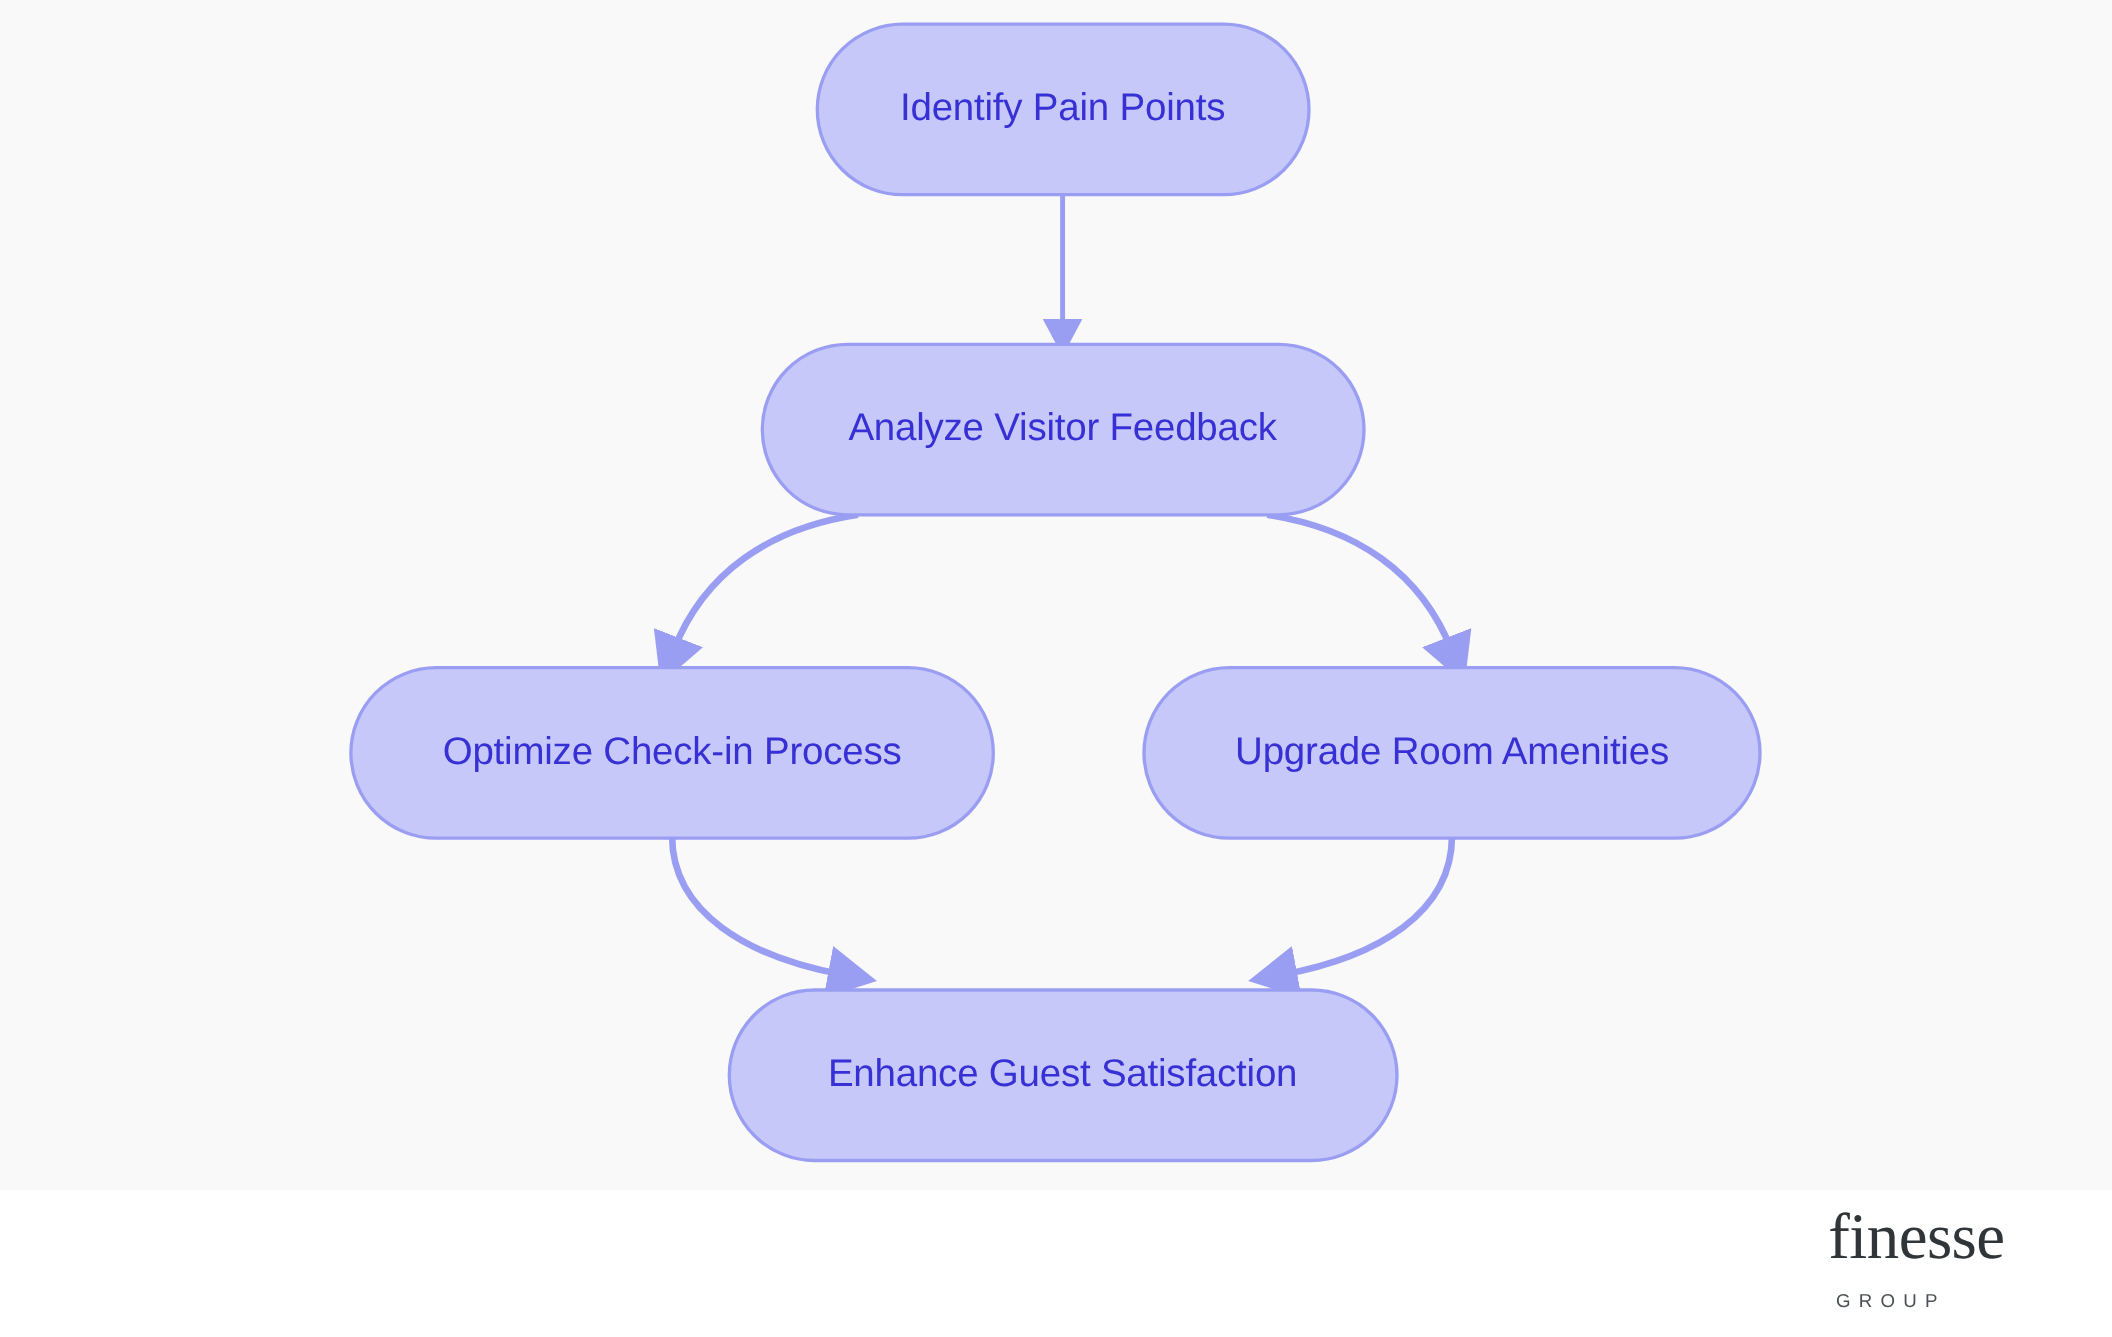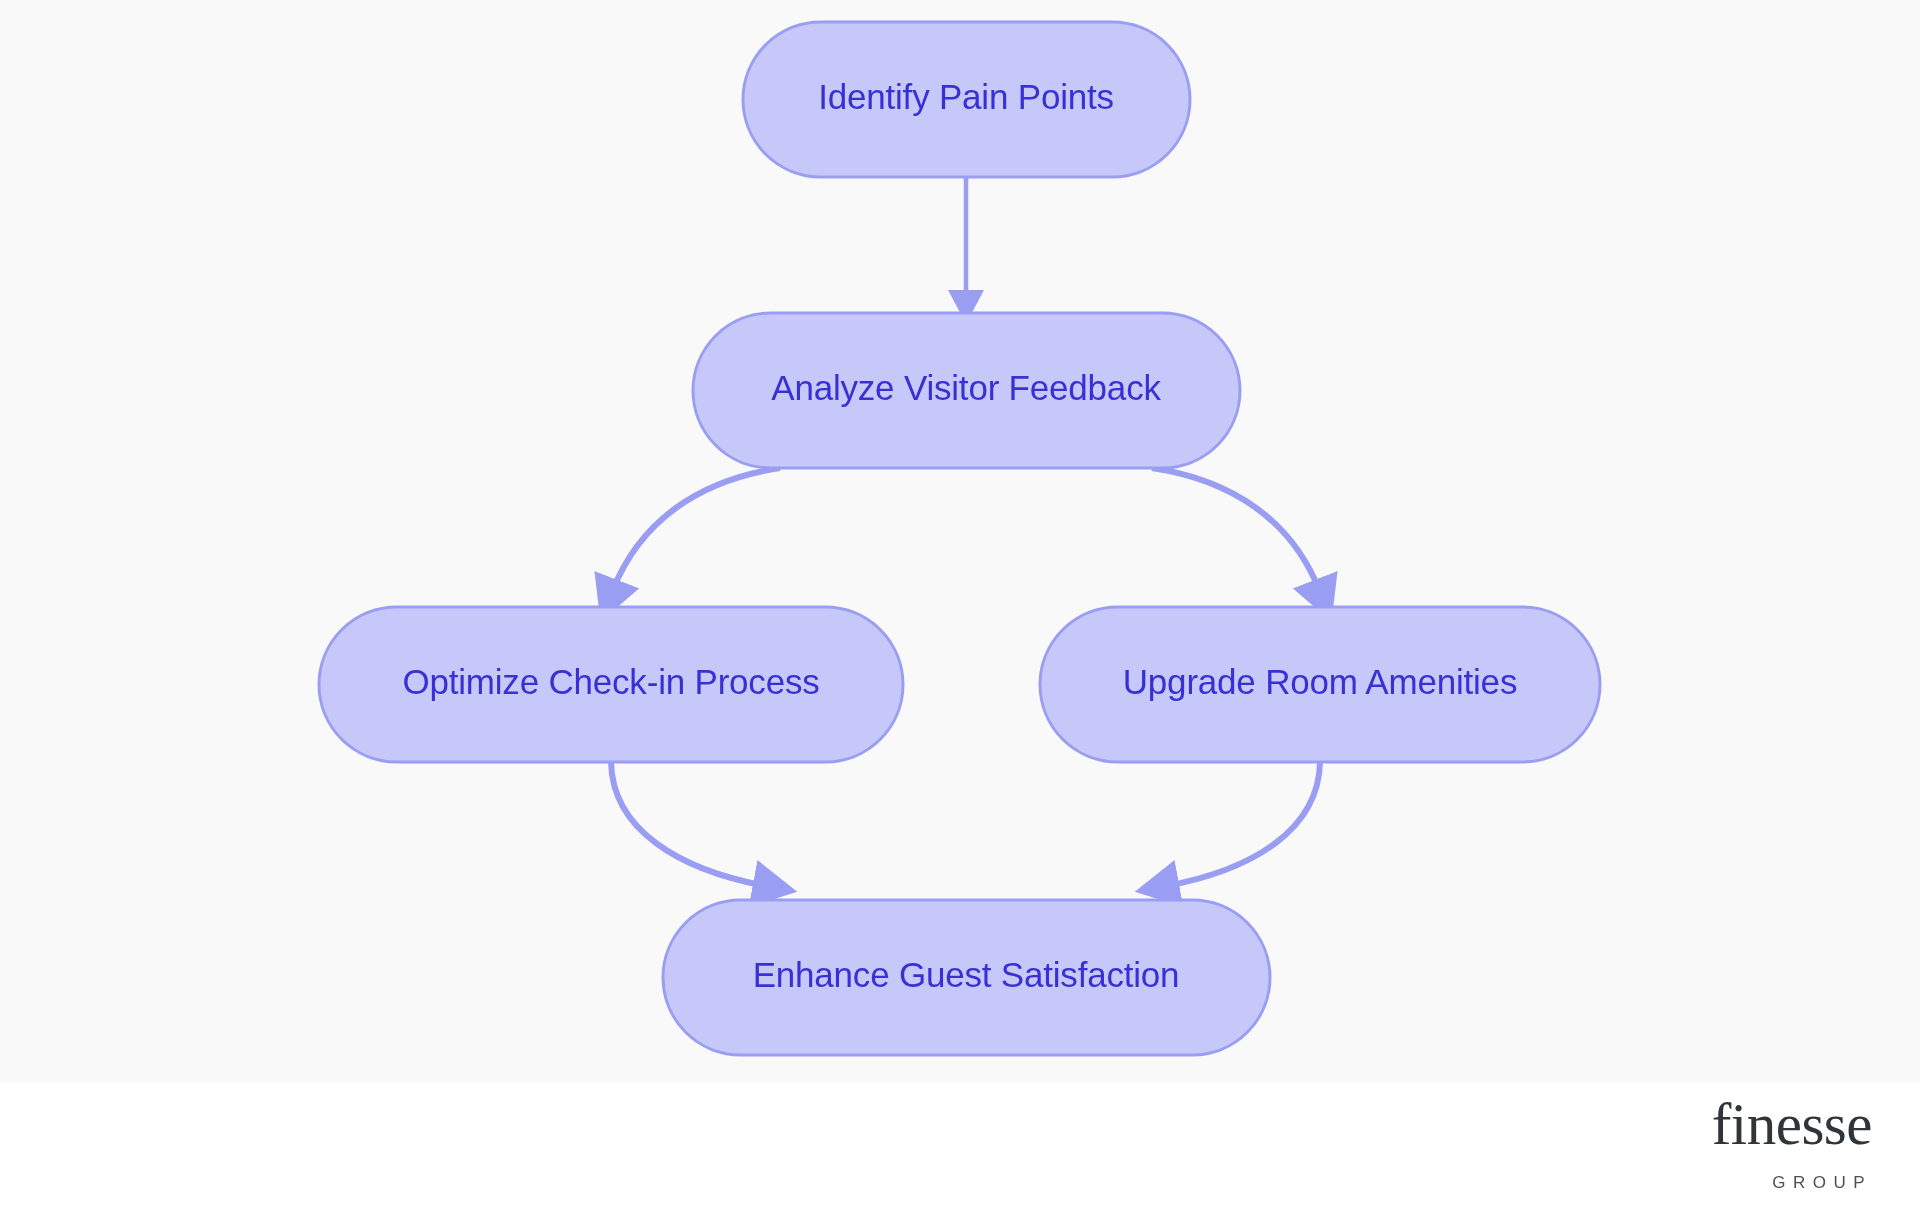--- a/index.html
+++ b/index.html
@@ -52,21 +52,21 @@
     left: 0;
     top: 1082px;
     width: 1920px;
     height: 133px;
     background: #ffffff;
   }
   #brand-logo {
     position: absolute;
     right: 48px;
     top: 14px;
-    text-align: right;
+    text-align: left;
     width: 210px;
   }
   #brand-wordmark {
     font-family: "Liberation Serif", serif;
     font-size: 59px;
     line-height: 0.96;
     color: #2f3539;
     letter-spacing: -0.5px;
     white-space: nowrap;
   }

